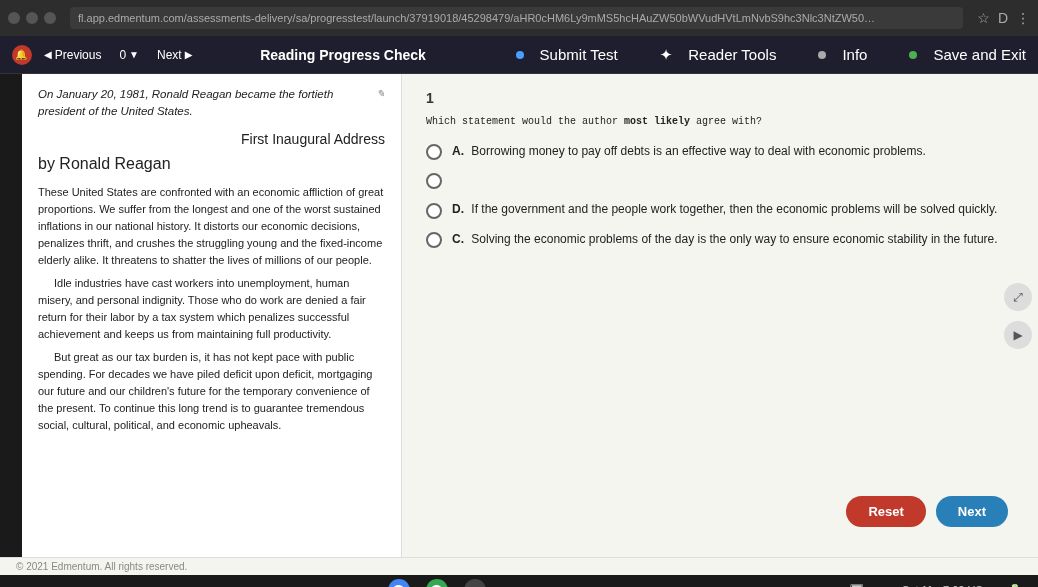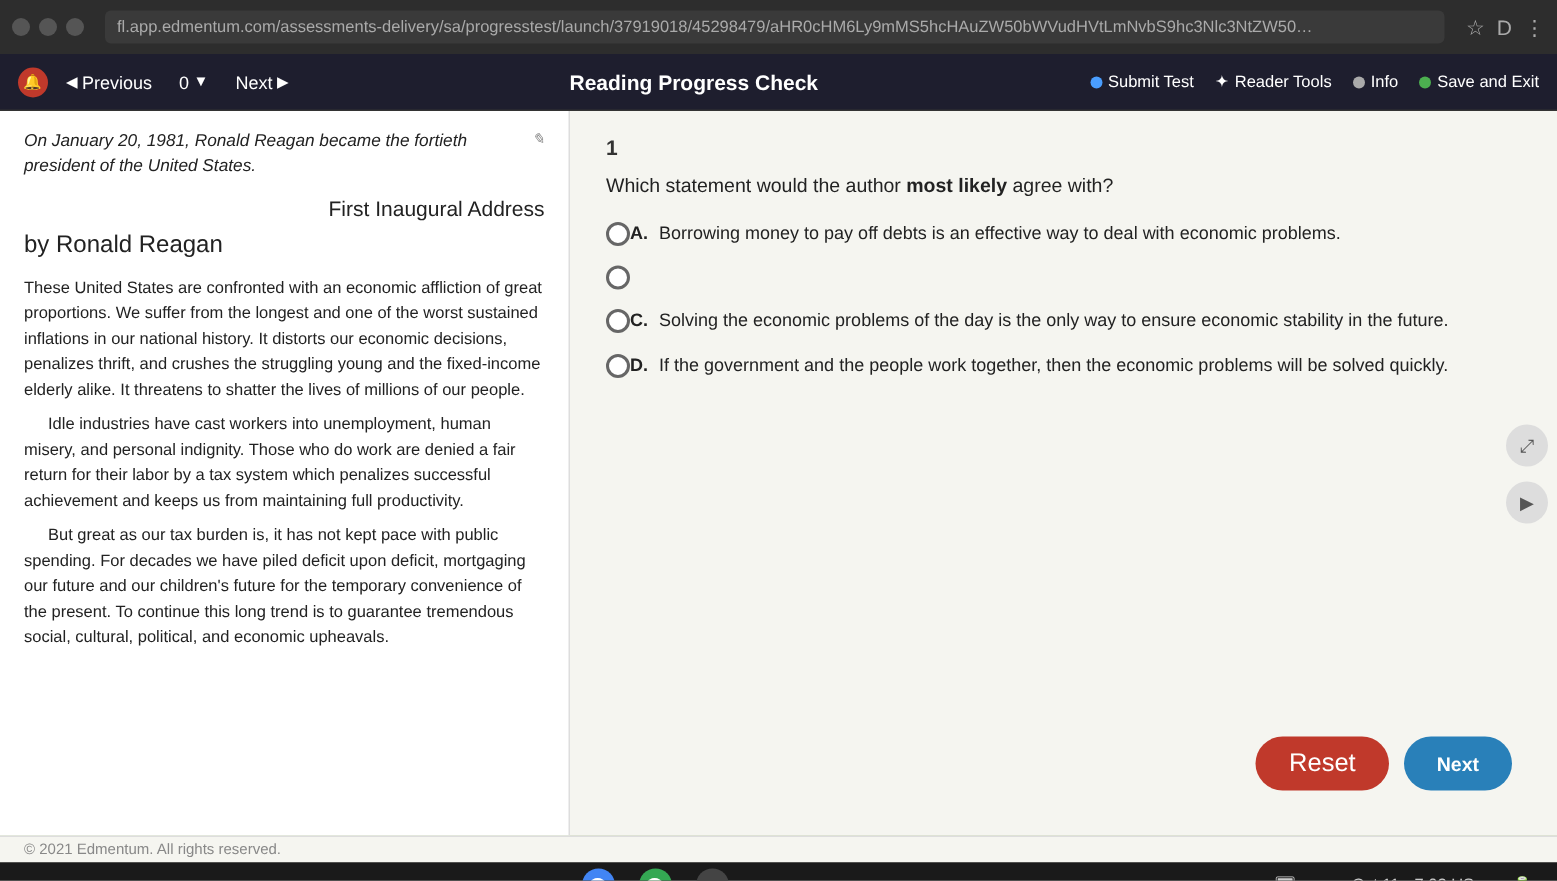--- a/index.html
+++ b/index.html
@@ -75,39 +75,41 @@
       flex: 1;
       text-align: center;
     }
     .nav-right {
       display: flex;
       align-items: center;
       gap: 14px;
     }
     .nav-right-item {
       color: #fff;
-      font-size: 11px;
-      display: flex;
-      align-items: center;
-      gap: 4px;
-      cursor: pointer;
+      font-size: 15px;
+      display: flex;
+      align-items: center;
+      gap: 16px;
+      cursor: pointer;
+      margin-left: 28px;
     }
     .nav-right-item .dot {
       width: 8px; height: 8px;
       border-radius: 50%;
     }
     .dot-blue { background: #4a9eff; }
     .dot-gray { background: #aaa; }
     .dot-green { background: #4caf50; }
 
     
     .main-content {
       display: flex;
       height: calc(587px - 36px - 38px - 30px);
       background: #bef264;
+      margin-left: 22px;
     }
 
     
     .left-panel {
       width: 380px;
       background: #fff;
       padding: 12px 16px;
       overflow-y: auto;
       border-right: 1px solid #ddd;
       font-size: 12px;
@@ -155,30 +157,32 @@
       padding: 16px 24px;
       position: relative;
     }
     .question-num {
       font-size: 14px;
       font-weight: bold;
       color: #333;
       margin-bottom: 10px;
     }
     .question-text {
-      font-size: 13px;
+      font-size: 10px;
       color: #222;
       margin-bottom: 16px;
+      font-family: Liberation Mono, monospace;
     }
     .question-text strong {
       font-weight: bold;
     }
     .answer-option {
       display: flex;
-      align-items: flex-start;
+      align-items: center;
+      gap: 10px;
       margin-bottom: 12px;
       cursor: pointer;
     }
     .radio-circle {
       width: 16px; height: 16px;
       border-radius: 50%;
       border: 2px solid #666;
       flex-shrink: 0;
       margin-top: 1px;
       background: #fff;
@@ -199,22 +203,22 @@
       right: 30px;
       display: flex;
       gap: 10px;
     }
     .btn-reset {
       background: #c0392b;
       color: #fff;
       border: none;
       border-radius: 20px;
       padding: 8px 22px;
-      font-size: 17px;
-      font-weight: normal;
+      font-size: 13px;
+      font-weight: bold;
       cursor: pointer;
     }
     .btn-next {
       background: #2980b9;
       color: #fff;
       border: none;
       border-radius: 20px;
       padding: 8px 22px;
       font-size: 13px;
       font-weight: bold;
@@ -368,30 +372,30 @@
       </div>
     </div>
 
     <div class="answer-option">
       <div class="radio-circle"></div>
     </div>
 
     <div class="answer-option">
       <div class="radio-circle"></div>
       <div class="option-text">
-        <span class="option-letter">C.</span>
-        <span>Solving the economic problems of the day is the only way to ensure economic stability in the future.</span>
+        <span class="option-letter">D.</span>
+        <span>If the government and the people work together, then the economic problems will be solved quickly.</span>
       </div>
     </div>
 
     <div class="answer-option">
       <div class="radio-circle"></div>
       <div class="option-text">
-        <span class="option-letter">D.</span>
-        <span>If the government and the people work together, then the economic problems will be solved quickly.</span>
+        <span class="option-letter">C.</span>
+        <span>Solving the economic problems of the day is the only way to ensure economic stability in the future.</span>
       </div>
     </div>
 
     <div class="btn-row">
       <button class="btn-reset">Reset</button>
       <button class="btn-next">Next</button>
     </div>
 
     <div class="side-icons">
       <div class="side-icon-btn">⤢</div>

